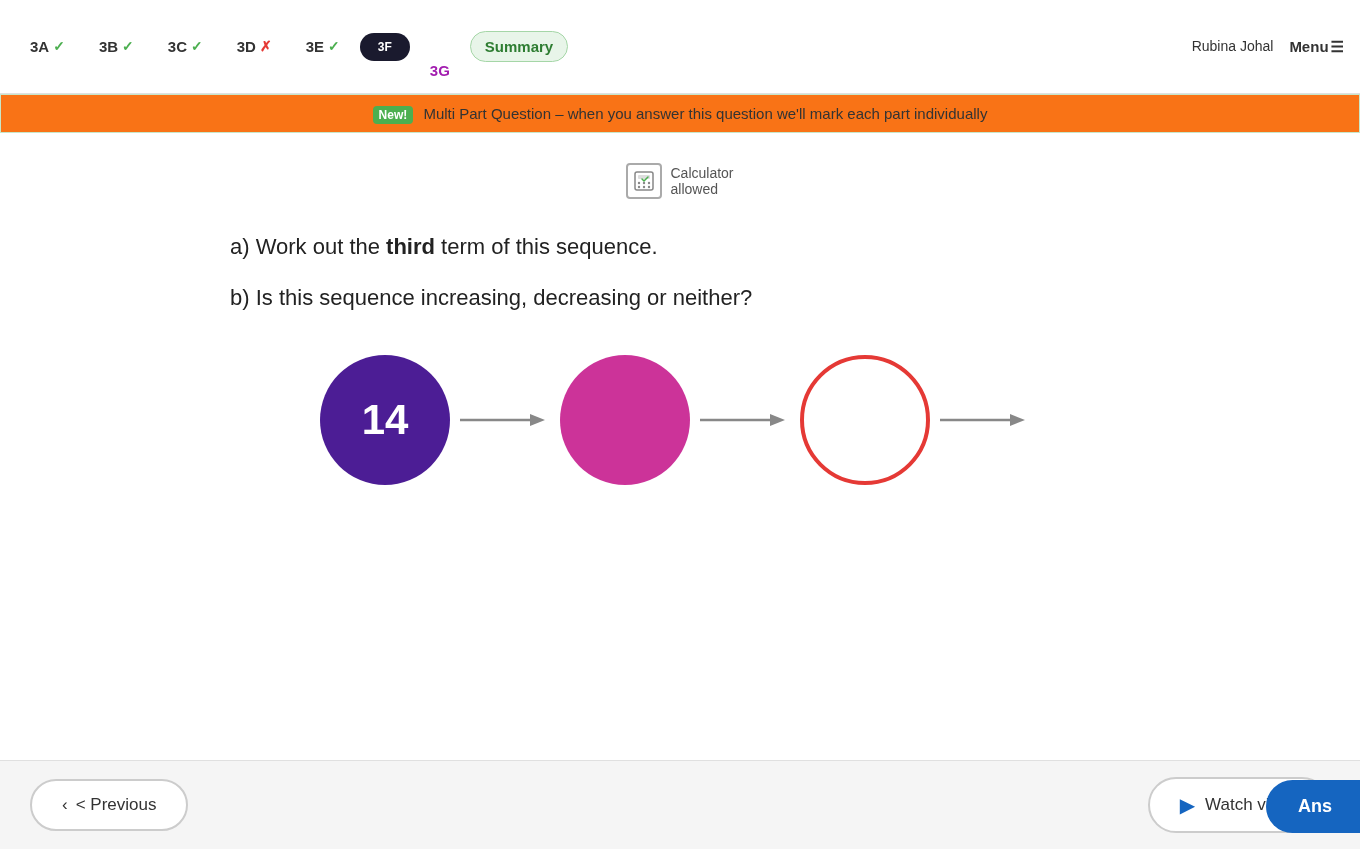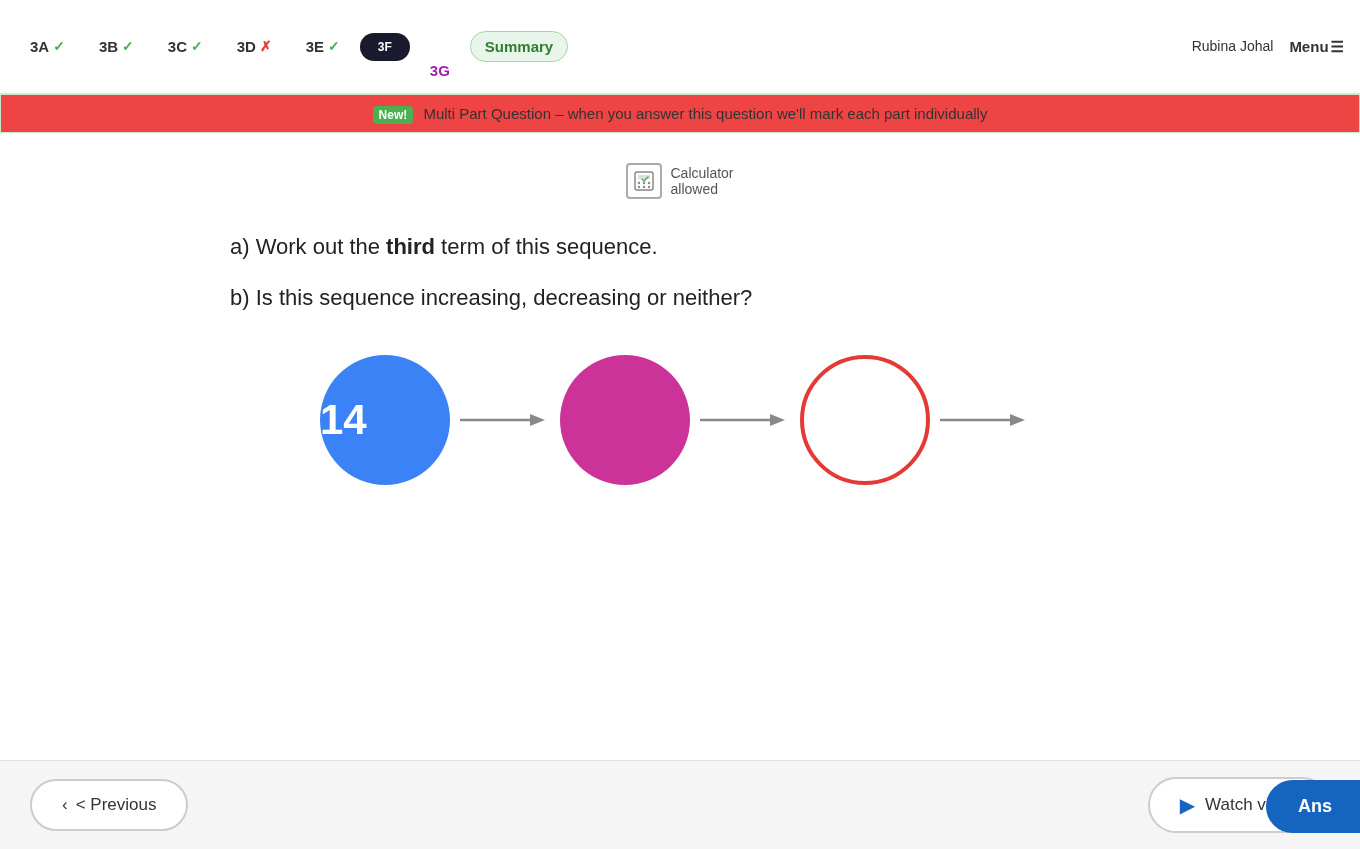--- a/index.html
+++ b/index.html
@@ -88,21 +88,21 @@
       align-items: center;
       gap: 2px;
       font-size: 15px;
       font-weight: 600;
       cursor: pointer;
       color: #333;
     }
 
     
     .new-banner {
-      background: #ef4444;
+      background: #f97316;
       border: 1px solid #c8e6c9;
       padding: 10px 20px;
       text-align: center;
       font-size: 15px;
       color: #333;
     }
 
     .new-badge {
       background: #4caf50;
       color: #fff;
@@ -193,23 +193,24 @@
       align-items: center;
       justify-content: center;
       gap: 0;
       margin: 40px auto 40px;
     }
 
     .circle-filled-pink {
       width: 130px;
       height: 130px;
       border-radius: 50%;
-      background: #3b82f6;
-      display: flex;
-      align-items: center;
+      background: #4c1d95;
+      display: flex;
+      align-items: center;
+      justify-content: center;
       color: #fff;
       font-size: 42px;
       font-weight: 700;
       flex-shrink: 0;
     }
 
     .circle-filled-pink-empty {
       width: 130px;
       height: 130px;
       border-radius: 50%;

